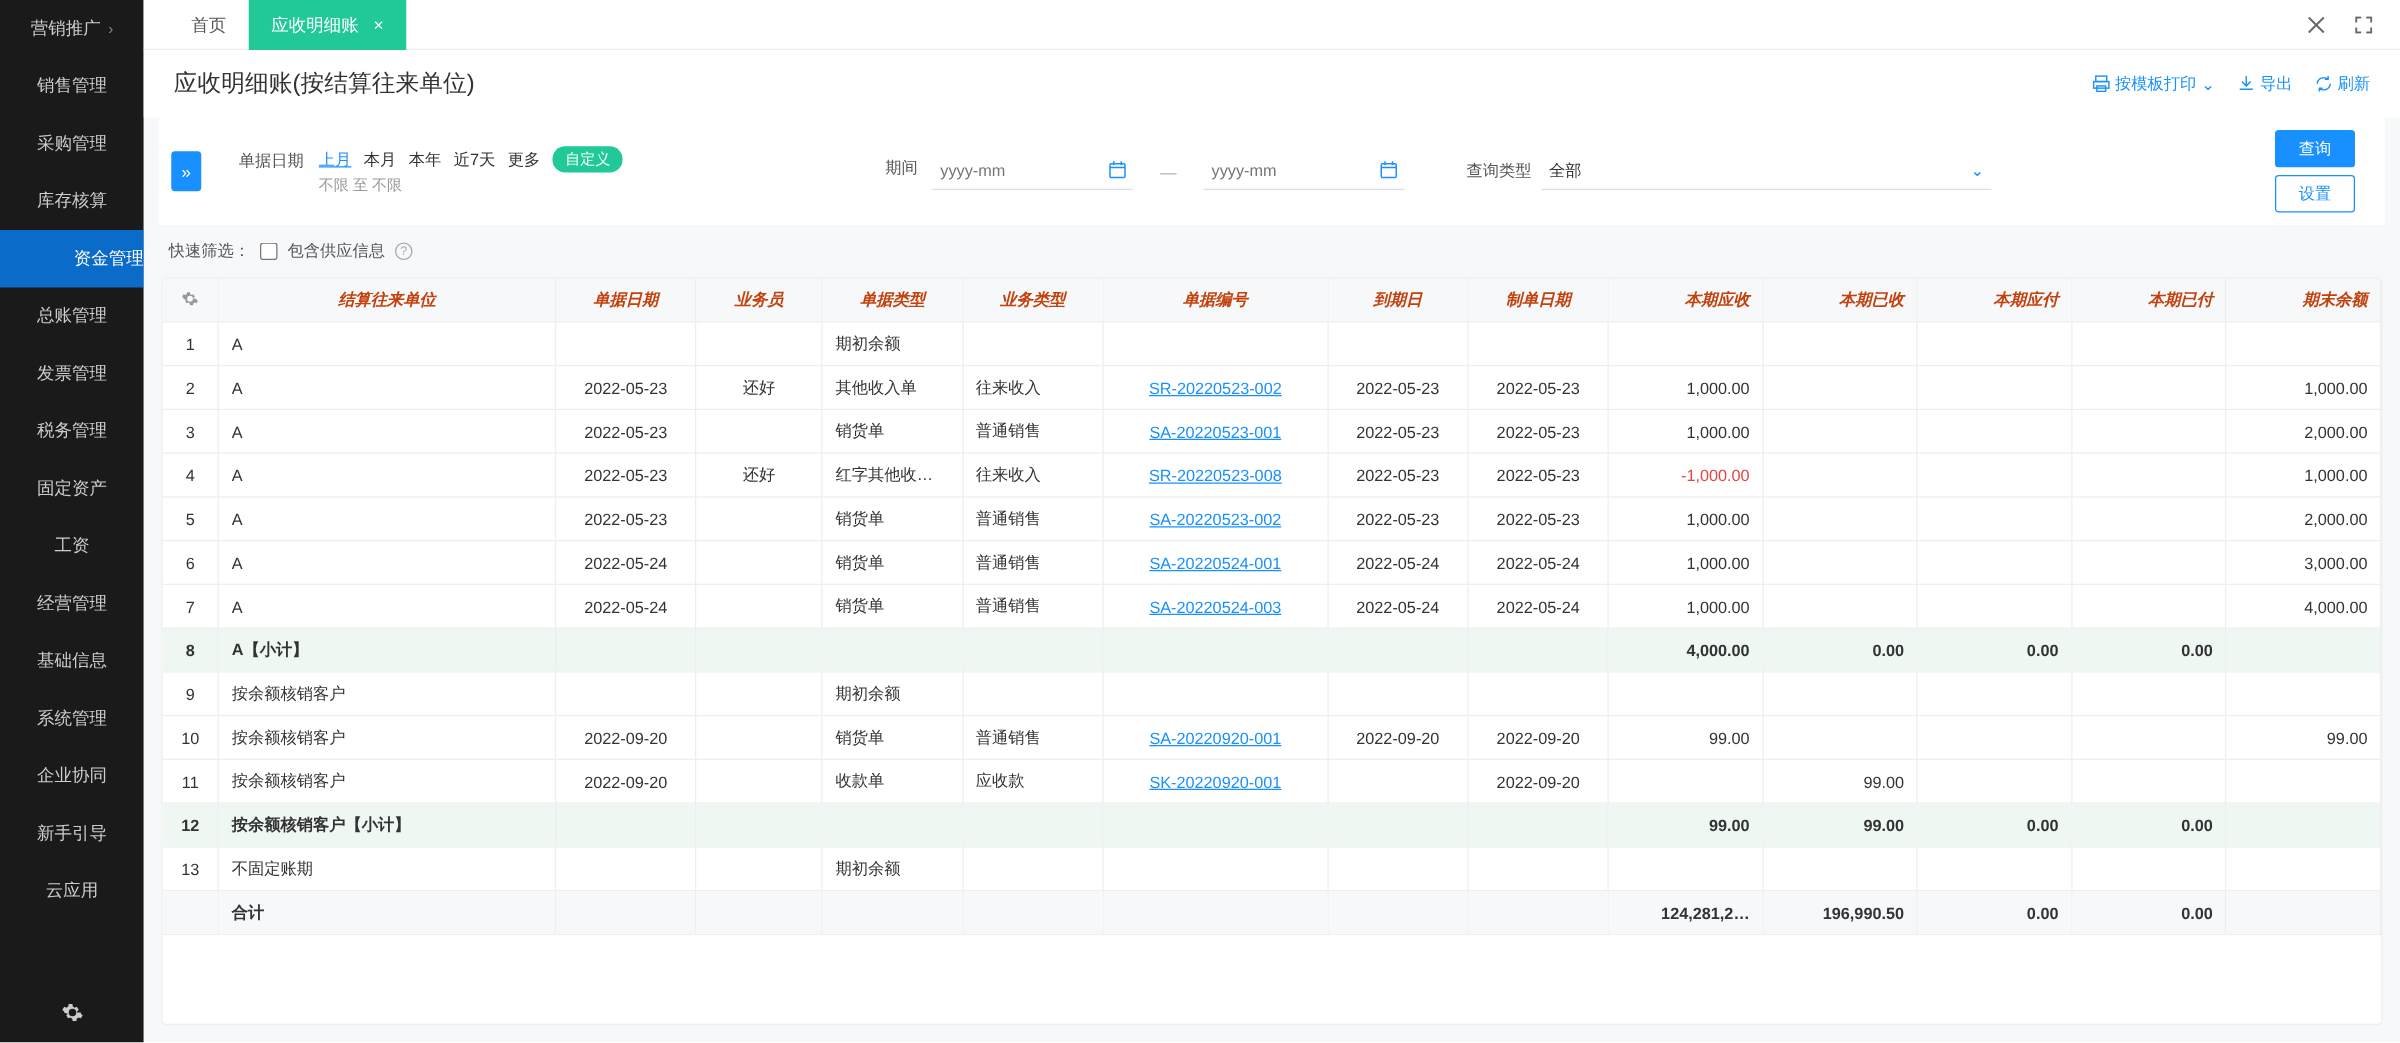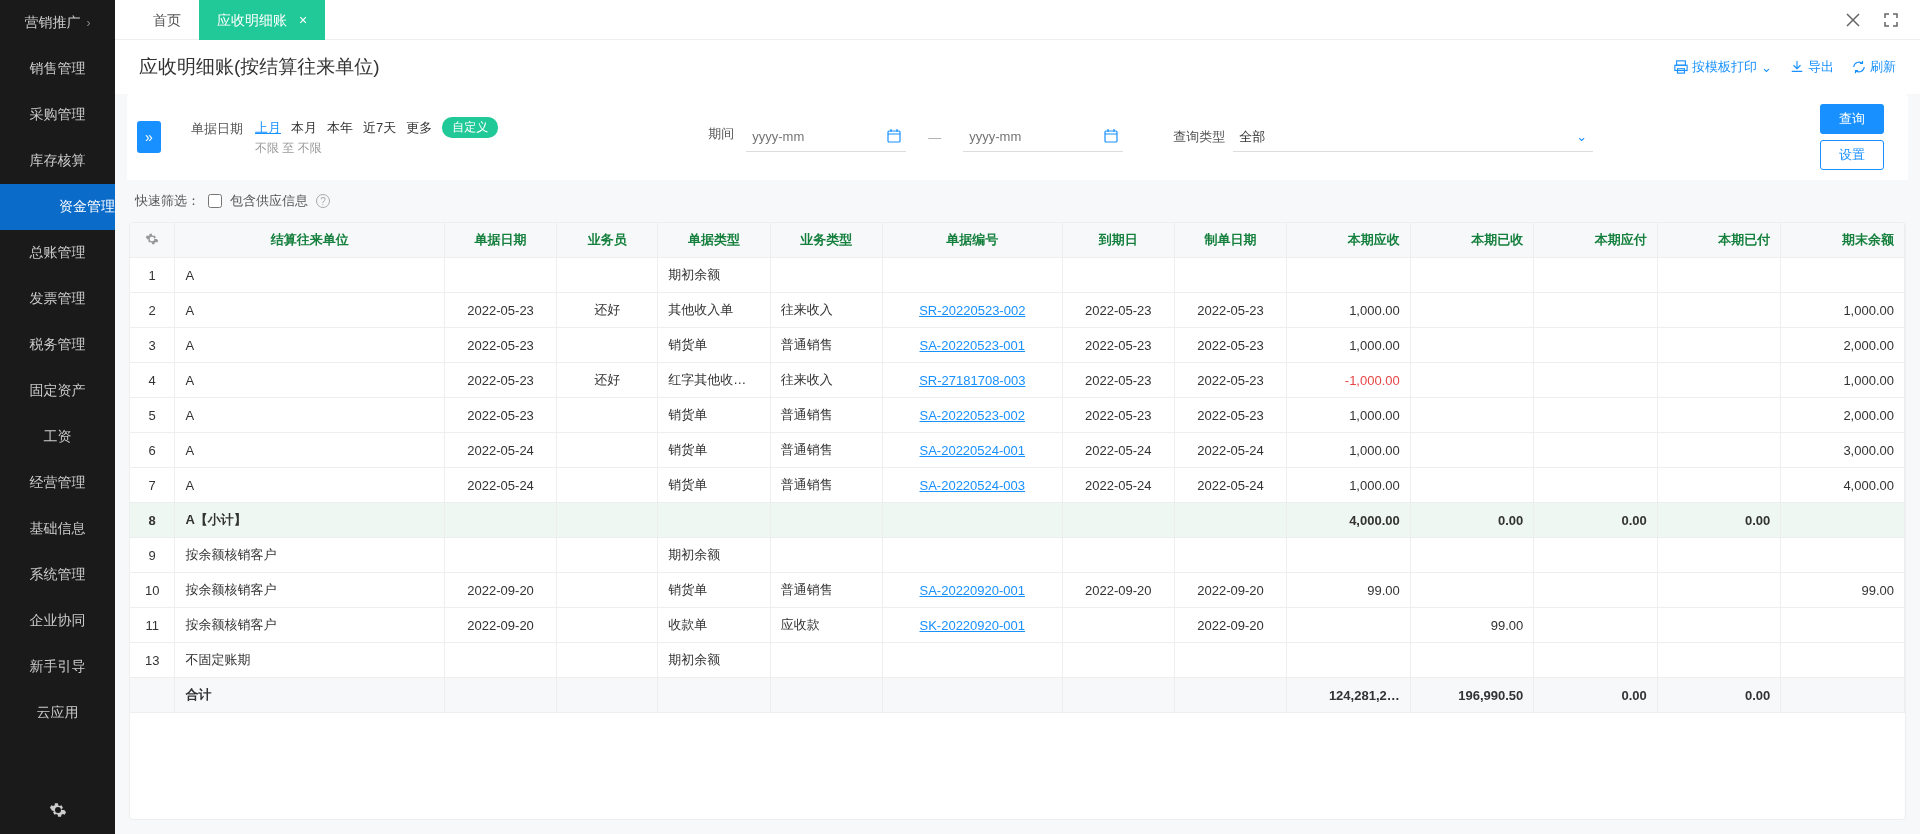--- a/index.html
+++ b/index.html
@@ -46,21 +46,21 @@
 .btn-primary { background: #1890ff; color: #fff; }
 .btn-outline { background: #fff; color: #1890ff; border-color: #1890ff; }
 .expand-bar { text-align: center; padding: 8px 0; background: #f5f6f7; margin: 0 12px; color: #666; cursor: pointer; font-size: 13px; border-radius: 0 0 4px 4px; }
 .quick-filter { display: flex; align-items: center; gap: 8px; padding: 12px 20px; font-size: 13px; color: #555; }
 .quick-filter input[type=checkbox] { width: 14px; height: 14px; }
 .help-icon { width: 14px; height: 14px; border: 1px solid #aaa; border-radius: 50%; display: inline-flex; align-items: center; justify-content: center; font-size: 10px; color: #aaa; }
 .table-wrap { margin: 0 14px 14px; background: #fff; border: 1px solid #eee; border-radius: 4px; flex: 1; display: flex; flex-direction: column; overflow: hidden; }
 .table-scroll { overflow: auto; flex: 1; }
 table { border-collapse: collapse; width: 100%; table-layout: fixed; }
 th, td { border-right: 1px solid #eee; border-bottom: 1px solid #eee; padding: 8px 10px; text-align: center; font-size: 13px; white-space: nowrap; overflow: hidden; text-overflow: ellipsis; }
-th { background: #f7f8fa; color: #15803d; font-weight: 600; position: sticky; top: 0; }
+th { background: #f7f8fa; color: #c2410c; font-weight: 600; position: sticky; top: 0; font-style: italic; }
 td.left { text-align: left; }
 td.right { text-align: right; }
 th.right { text-align: right; }
 .col-gear { width: 40px; }
 .col-unit { width: 240px; }
 .col-date { width: 100px; }
 .col-person { width: 90px; }
 .col-type { width: 100px; }
 .col-biztype { width: 100px; }
 .col-docno { width: 160px; }
@@ -288,21 +288,21 @@
                 <td class="right"></td>
                 <td class="right">2,000.00</td>
               </tr>
               <tr>
                 <td>4</td>
                 <td class="left">A</td>
                 <td>2022-05-23</td>
                 <td>还好</td>
                 <td class="left">红字其他收…</td>
                 <td class="left">往来收入</td>
-                <td><span class="link-cell">SR-27181708-003</span></td>
+                <td><span class="link-cell">SR-20220523-008</span></td>
                 <td>2022-05-23</td>
                 <td>2022-05-23</td>
                 <td class="right neg">-1,000.00</td>
                 <td class="right"></td>
                 <td class="right"></td>
                 <td class="right"></td>
                 <td class="right">1,000.00</td>
               </tr>
               <tr>
                 <td>5</td>
@@ -407,20 +407,36 @@
                 <td></td>
                 <td class="left">收款单</td>
                 <td class="left">应收款</td>
                 <td><span class="link-cell">SK-20220920-001</span></td>
                 <td></td>
                 <td>2022-09-20</td>
                 <td class="right"></td>
                 <td class="right">99.00</td>
                 <td class="right"></td>
                 <td class="right"></td>
+                <td class="right"></td>
+              </tr>
+              <tr class="subtotal-row">
+                <td>12</td>
+                <td class="left">按余额核销客户【小计】</td>
+                <td></td>
+                <td></td>
+                <td class="left"></td>
+                <td class="left"></td>
+                <td></td>
+                <td></td>
+                <td></td>
+                <td class="right">99.00</td>
+                <td class="right">99.00</td>
+                <td class="right">0.00</td>
+                <td class="right">0.00</td>
                 <td class="right"></td>
               </tr>
               <tr>
                 <td>13</td>
                 <td class="left">不固定账期</td>
                 <td></td>
                 <td></td>
                 <td class="left">期初余额</td>
                 <td class="left"></td>
                 <td></td>

